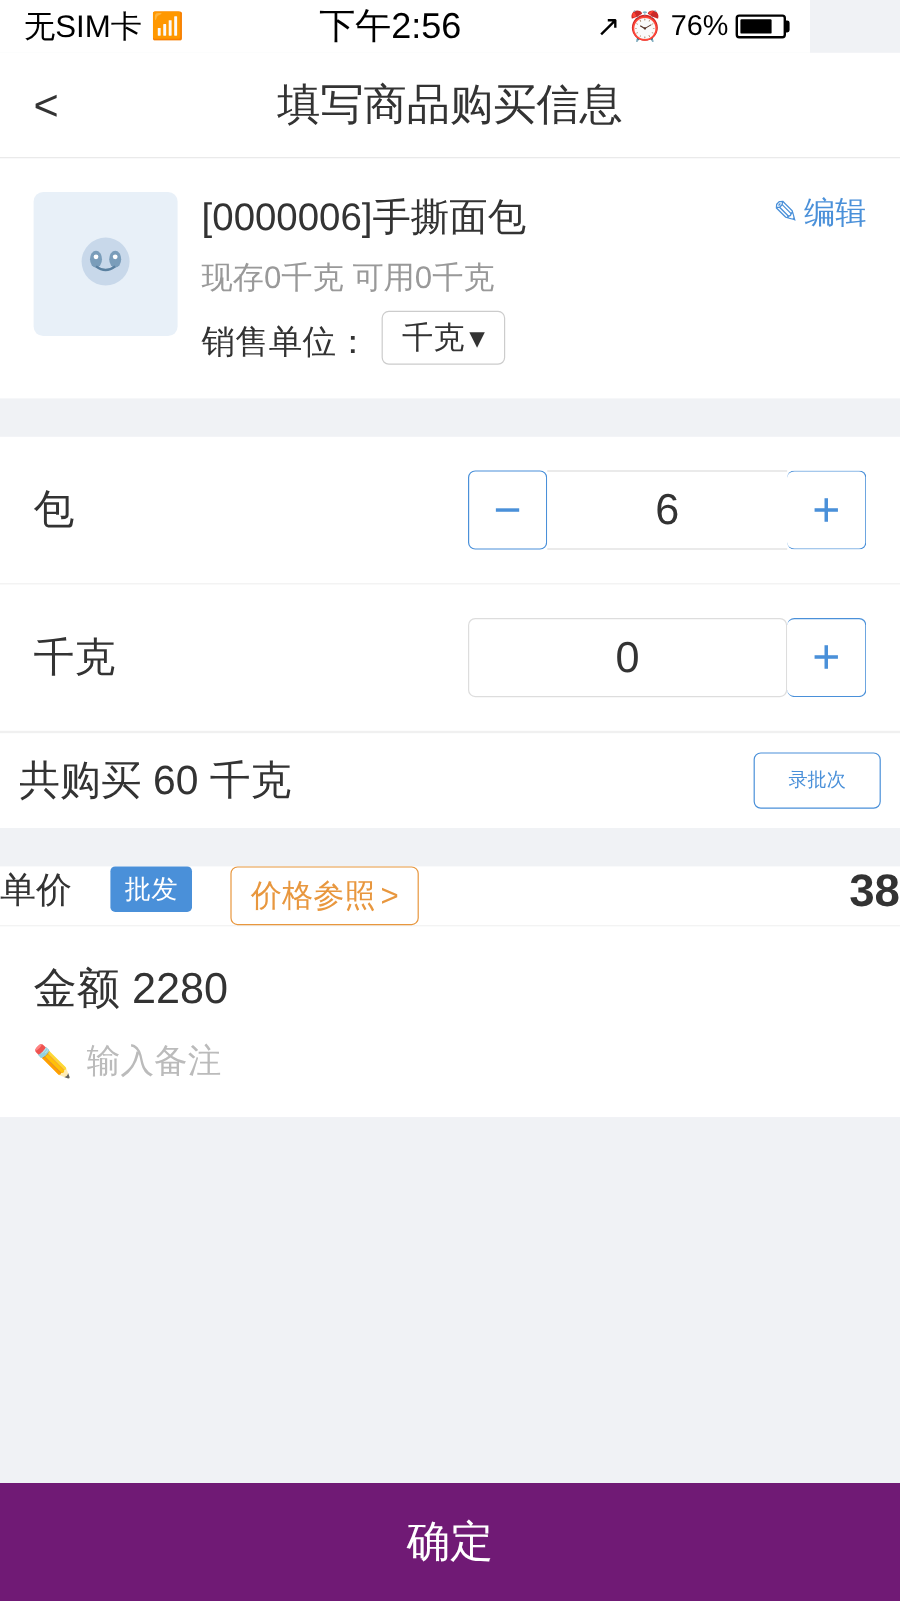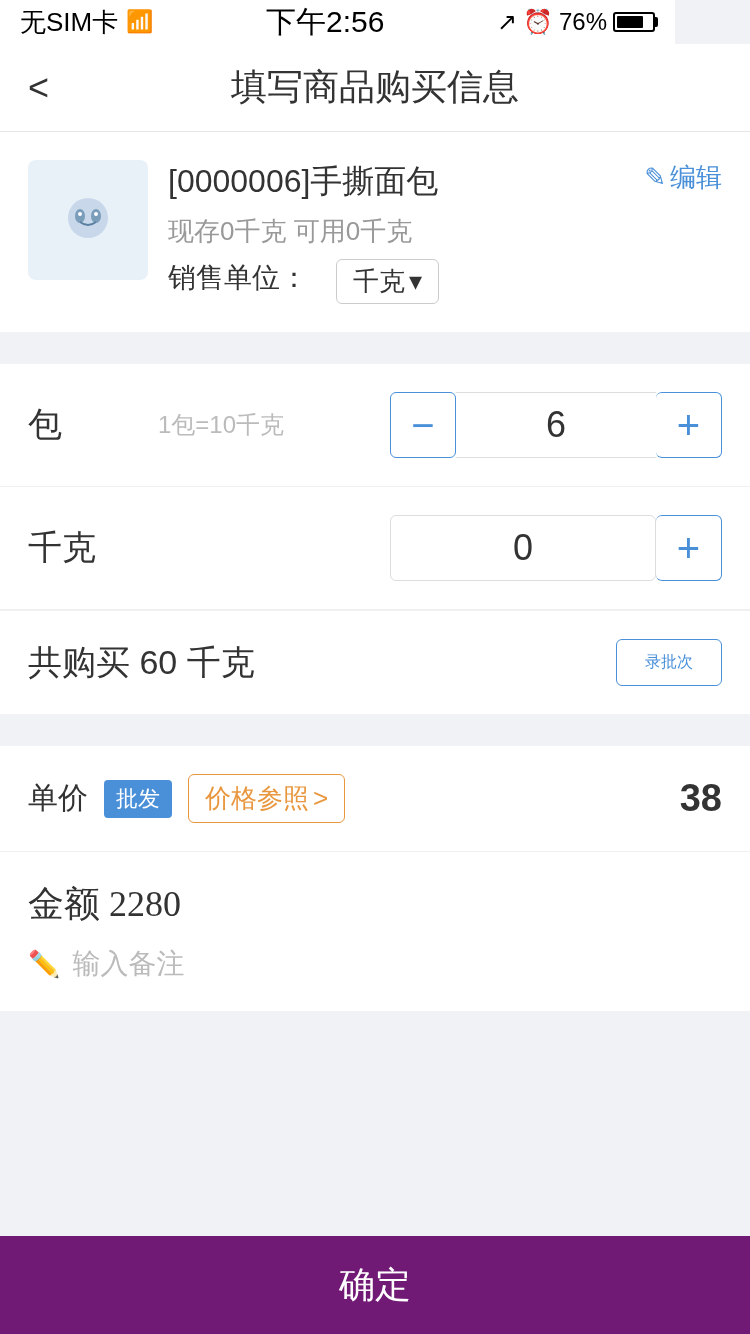--- a/index.html
+++ b/index.html
@@ -83,21 +83,21 @@
       border-radius: 8px;
       display: flex;
       align-items: center;
       justify-content: center;
       flex-shrink: 0;
     }
     .product-image svg { width: 60px; height: 60px; }
     .product-info { flex: 1; }
     .product-name { font-size: 32px; color: #333; font-weight: 500; margin-bottom: 10px; }
     .product-stock { font-size: 26px; color: #999; margin-bottom: 10px; }
-    .product-unit { font-size: 28px; color: #333; display: flex; align-items: flex-start; gap: 28px; }
+    .product-unit { font-size: 28px; color: #333; display: flex; align-items: flex-end; gap: 10px; }
     .unit-select {
       border: 1px solid #ccc;
       border-radius: 6px;
       padding: 4px 16px;
       font-size: 26px;
       color: #333;
       background: #fff;
       display: inline-flex;
       align-items: center;
       gap: 4px;
@@ -175,45 +175,44 @@
       text-align: center;
       font-size: 36px;
       color: #333;
       background: #fff;
       border-radius: 6px;
     }
 
     
     .total-section {
       background: #fff;
-      padding: 28px;
+      padding: 16px;
       display: flex;
       align-items: center;
       justify-content: space-between;
       margin-bottom: 16px;
     }
     .total-text { font-size: 34px; color: #333; }
     .record-batch-btn {
       border: 1px solid #4a90d9;
       color: #4a90d9;
       background: #fff;
       font-size: 16px;
       padding: 12px 28px;
       border-radius: 6px;
       cursor: pointer;
     }
 
     
     .price-section {
       background: #fff;
-      padding: 28px;
       border-bottom: 1px solid #f0f0f0;
       display: flex;
-      align-items: center;
-      gap: 16px;
+      align-items: flex-start;
+      gap: 32px;
       margin-bottom: 0;
     }
     .price-label { font-size: 30px; color: #333; }
     .price-tag {
       background: #4a90d9;
       color: #fff;
       font-size: 22px;
       padding: 4px 12px;
       border-radius: 4px;
     }
@@ -239,21 +238,20 @@
     
     .amount-section {
       background: #fff;
       padding: 28px;
     }
     .amount-row {
       font-size: 36px;
       color: #333;
       margin-bottom: 16px;
       font-weight: 500;
-      font-family: Liberation Serif, serif;
     }
     .remark-row {
       display: flex;
       align-items: center;
       gap: 12px;
       color: #bbb;
       font-size: 28px;
     }
     .pencil-icon { font-size: 26px; color: #bbb; }
 
@@ -349,21 +347,20 @@
     </div>
   </div>
 </div>
 
 <div class="separator"></div>
 
 <div class="quantity-section">
 
   <div class="quantity-row">
     <span class="quantity-label">包</span>
-    <span class="quantity-hint">1包=10千克</span>
     <div class="quantity-controls">
       <button class="qty-btn">−</button>
       <input class="qty-input" type="text" value="6" style="">
       <button class="qty-btn qty-btn-right">+</button>
     </div>
   </div>
 
   <div class="quantity-row">
     <span class="quantity-label">千克</span>
     <div class="quantity-controls">

